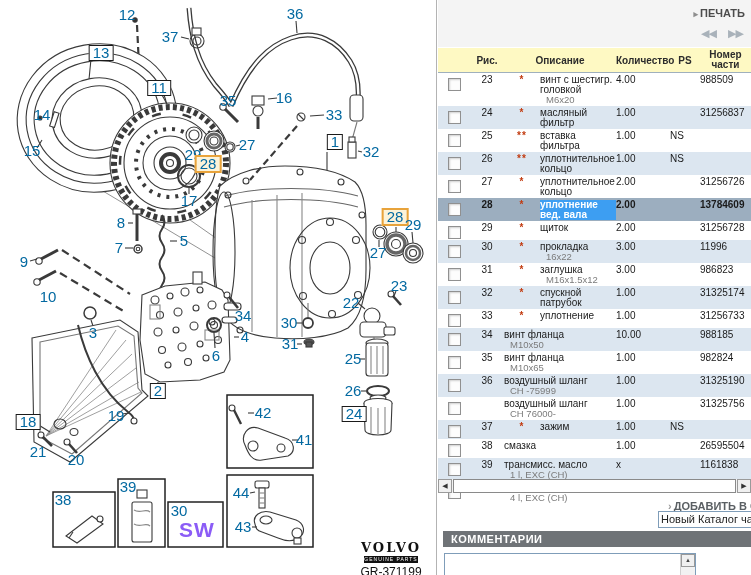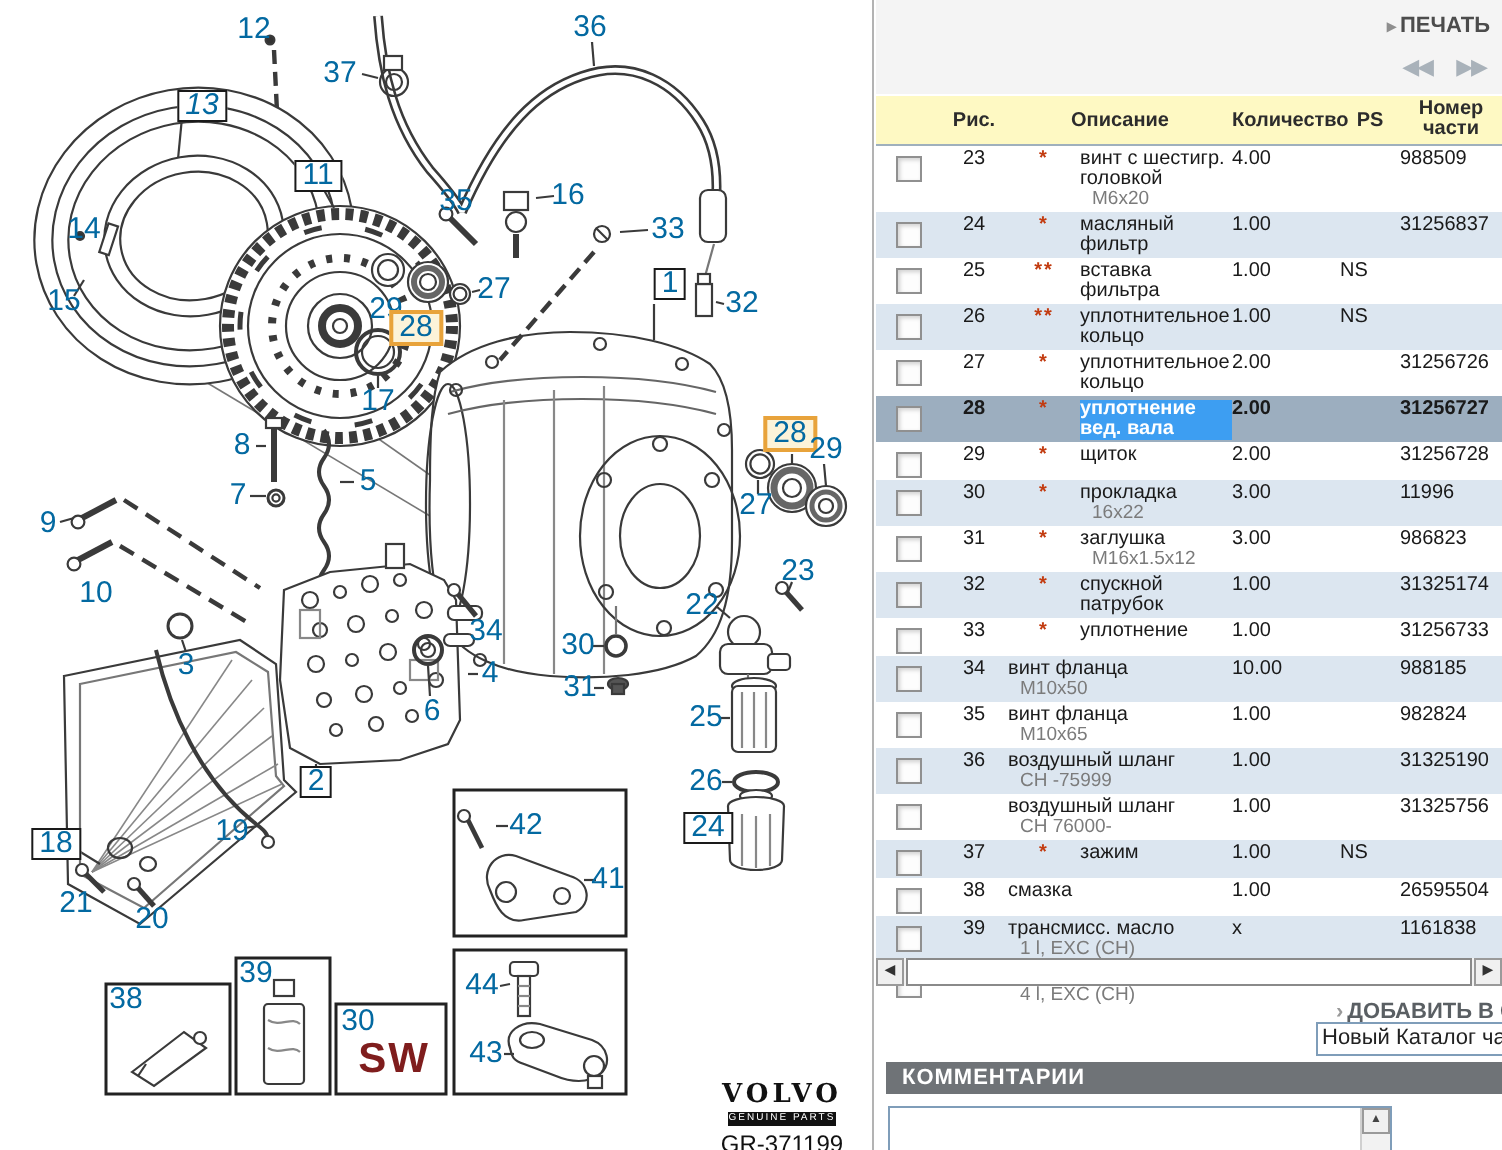--- a/index.html
+++ b/index.html
@@ -6,21 +6,21 @@
   body{width:751px;height:575px;overflow:hidden;position:relative;background:#fff;
        font-family:"Liberation Sans",sans-serif;}
   
   .diagram-panel{position:absolute;left:0;top:0;width:437px;height:575px;background:#fff;
                  border-right:1px solid #b3b3b3;box-sizing:border-box;}
   .dlbl{position:absolute;transform:translate(-50%,-50%);font-size:15px;color:#0369a1;
         white-space:nowrap;line-height:14px;}
   .dlbl.b{border:1.5px solid #1a1a1a;background:#fff;padding:0 3px;}
   .dlbl.h{border:2px solid #e8a33b;background:#fcf3d9;padding:0 3px;}
   .sw-big{position:absolute;transform:translate(-50%,-50%);font-size:21px;font-weight:bold;
-          letter-spacing:1px;color:#7f1d1d;}
+          letter-spacing:1px;color:#8b5cf6;}
   .volvo-block{position:absolute;left:356px;top:540px;width:70px;text-align:center;color:#111;}
   .volvo-word{font-family:"DejaVu Serif",serif;font-weight:bold;font-size:13px;letter-spacing:2px;}
   .volvo-sub{background:#111;color:#fff;font-size:5px;letter-spacing:1px;margin:1px 8px 2px;
              padding:1px 0;line-height:5px;}
   .gr-num{font-size:12px;}
   
   .right-panel{position:absolute;left:438px;top:0;width:313px;height:575px;background:#fff;}
   .hdr-strip{position:absolute;left:0;top:0;width:313px;height:47px;background:#f4f4f4;}
   .page-title{position:absolute;left:4px;top:8px;width:230px;font-size:11px;font-weight:bold;color:#222;}
   .print-btn{position:absolute;right:6px;top:7px;font-size:11px;font-weight:bold;color:#4c4c4c;
@@ -410,21 +410,21 @@
   <div class="sw-big" style="left:197px;top:530px;">SW</div>
   <div class="volvo-block">
     <div class="volvo-word">VOLVO</div>
     <div class="volvo-sub">GENUINE PARTS</div>
     <div class="gr-num">GR-371199</div>
   </div>
   <div id="labels-layer">
       <div class="dlbl p" style="left: 127px; top: 15px;">12</div>
       <div class="dlbl p" style="left: 170px; top: 37px;">37</div>
       <div class="dlbl p" style="left: 295px; top: 14px;">36</div>
-      <div class="dlbl b" style="left: 101px; top: 53px; font-style: italic;">13</div>
+      <div class="dlbl b" style="left: 101px; top: 53px;">13</div>
       <div class="dlbl b" style="left: 159px; top: 88px;">11</div>
       <div class="dlbl p" style="left: 42px; top: 115px;">14</div>
       <div class="dlbl p" style="left: 32px; top: 151px;">15</div>
       <div class="dlbl p" style="left: 228px; top: 101px;">35</div>
       <div class="dlbl p" style="left: 284px; top: 98px;">16</div>
       <div class="dlbl p" style="left: 334px; top: 115px;">33</div>
       <div class="dlbl b" style="left: 335px; top: 142px;">1</div>
       <div class="dlbl p" style="left: 371px; top: 152px;">32</div>
       <div class="dlbl p" style="left: 193px; top: 155px;">29</div>
       <div class="dlbl h" style="left: 208px; top: 164px;">28</div>
@@ -545,21 +545,21 @@
           <td class="c-part">31256726</td>
         </tr>
         <tr class="sel">
           <td>
             <div class="cb"></div>
           </td>
           <td class="c-num">28</td>
           <td class="c-desc"><span class="mk">*</span><span class="ds hl">уплотнение вед. вала</span></td>
           <td class="c-qty">2.00</td>
           <td class="c-ps"></td>
-          <td class="c-part">31256727</td>
+          <td class="c-part">13784609</td>
         </tr>
         <tr class="">
           <td>
             <div class="cb"></div>
           </td>
           <td class="c-num">29</td>
           <td class="c-desc"><span class="mk">*</span><span class="ds">щиток</span></td>
           <td class="c-qty">2.00</td>
           <td class="c-ps"></td>
           <td class="c-part">31256728</td>

